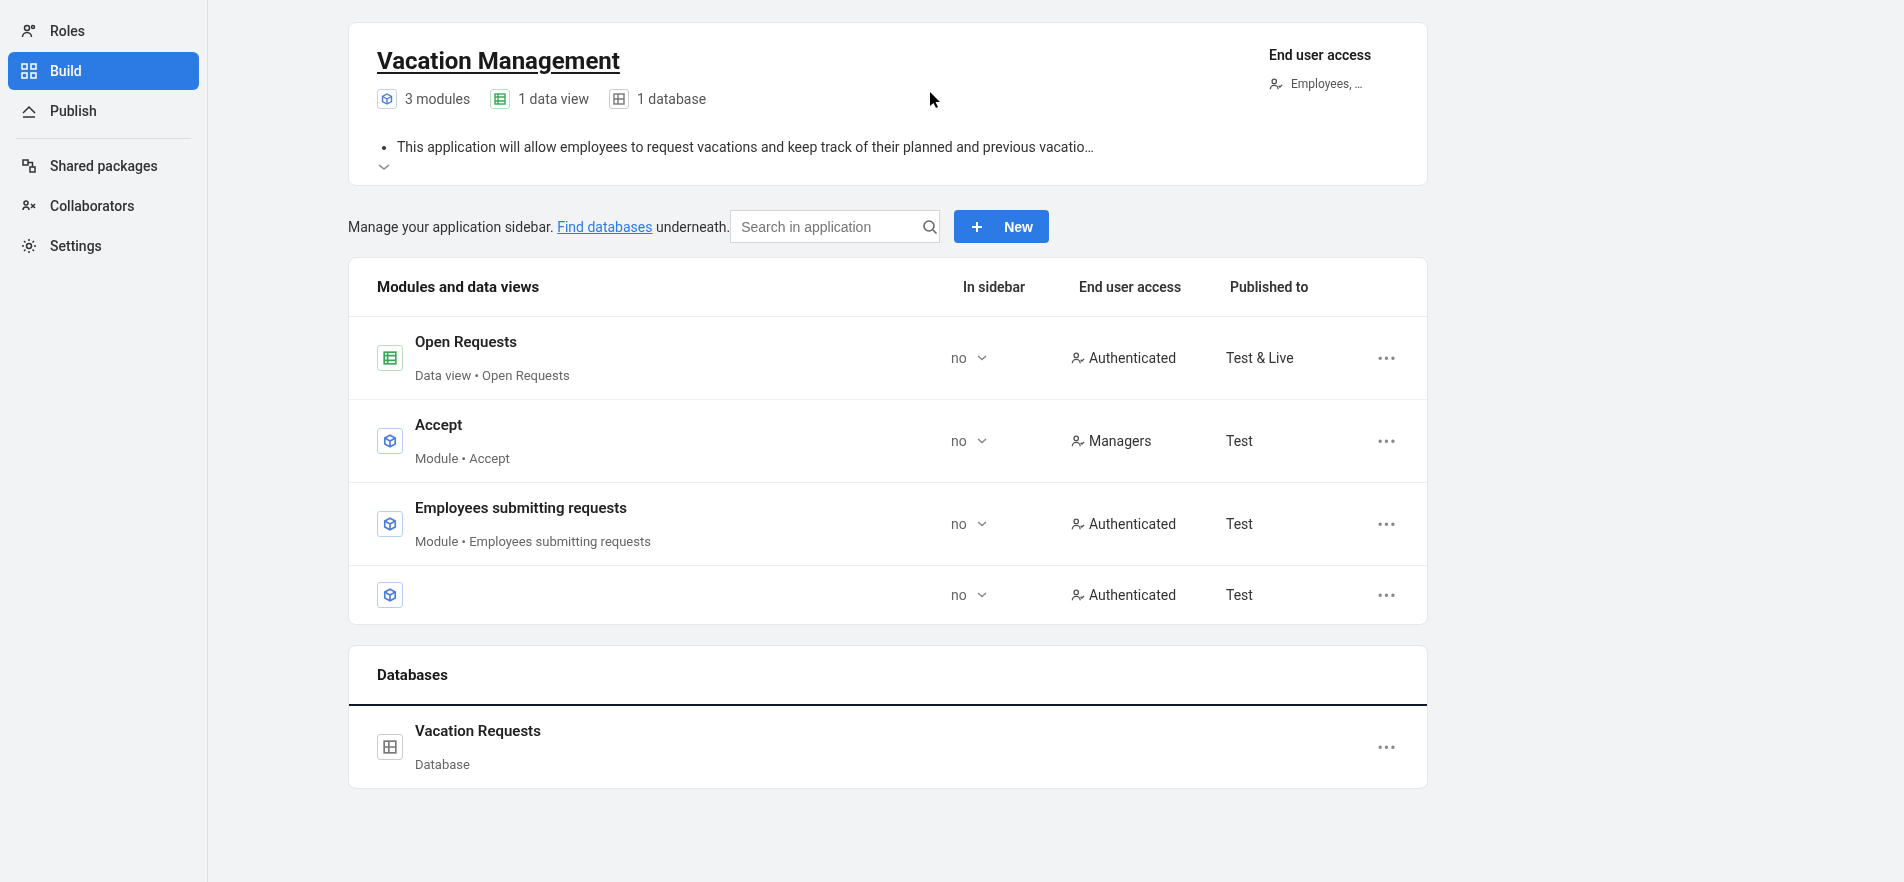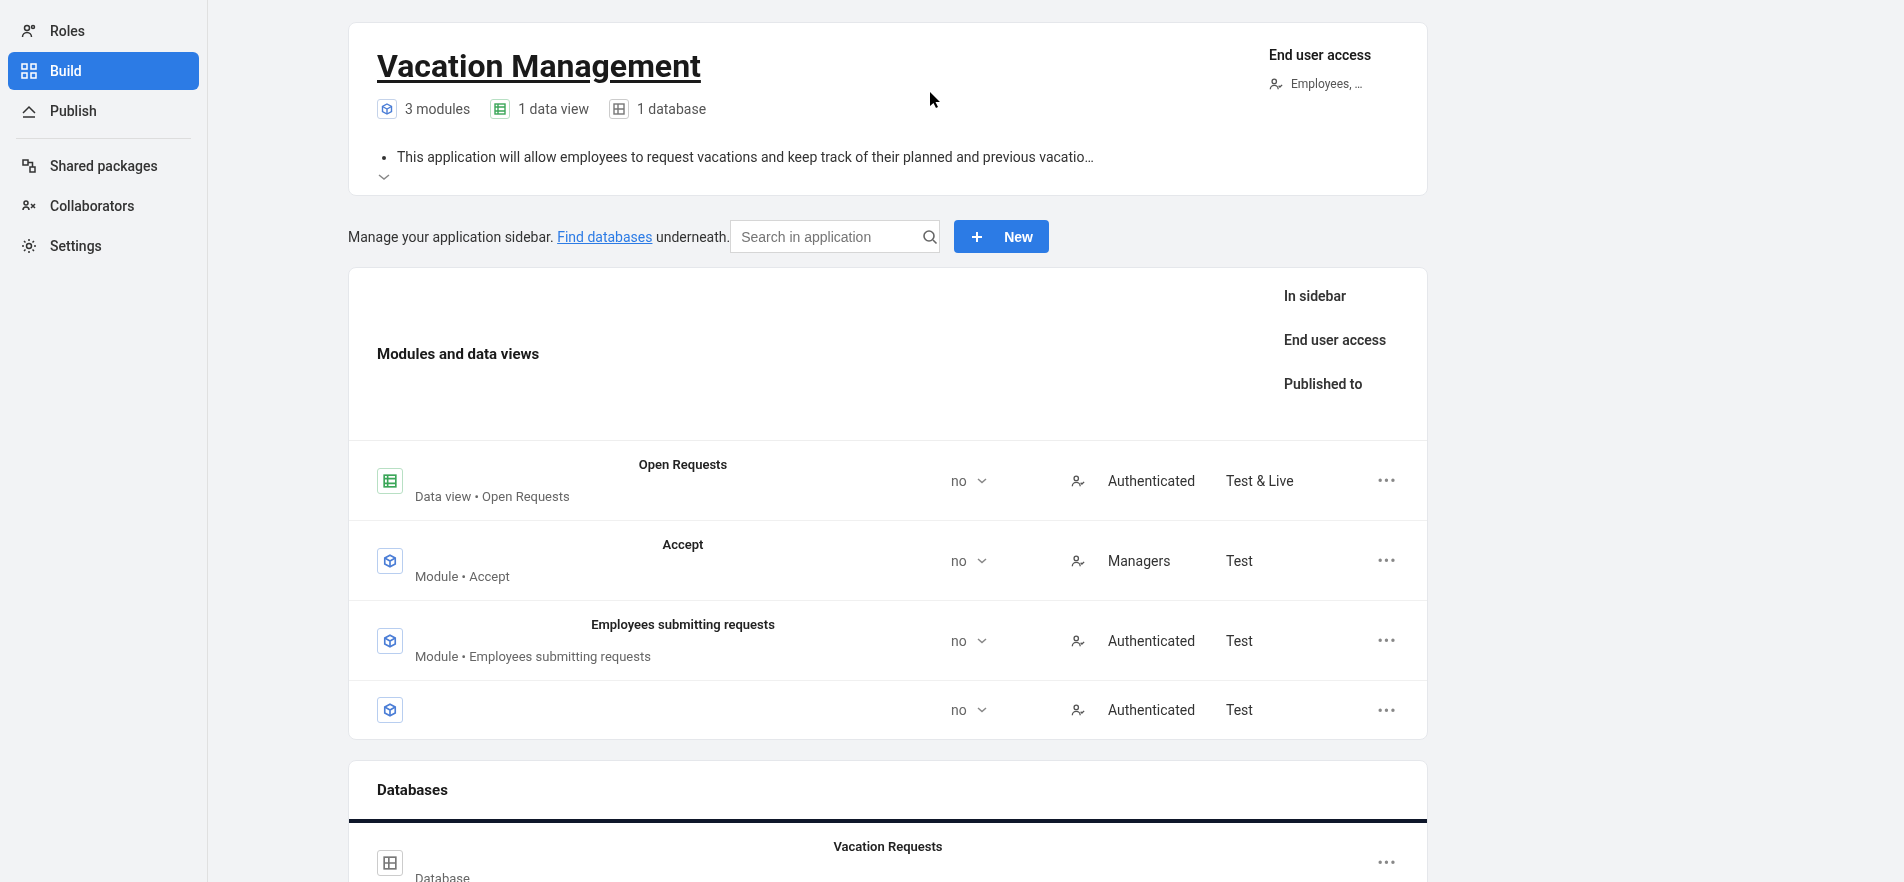--- a/index.html
+++ b/index.html
@@ -64,21 +64,21 @@
   
   .header-card {
     padding: 24px 28px 14px 28px;
     position: relative;
   }
   .header-row {
     display:flex;
     justify-content:space-between;
   }
   .app-title {
-    font-size: 32px;
+    font-size: 24px;
     font-weight: 700;
     text-decoration: underline;
     text-underline-offset: 3px;
     margin-bottom: 14px;
   }
   .stats-row {
     display: flex;
     gap: 20px;
     align-items: center;
     color: #555;
@@ -159,86 +159,85 @@
   .section-header {
     padding: 20px 28px;
     font-size: 15px;
     font-weight: 700;
     border-bottom:1px solid #eee;
     display:flex;
     align-items:center;
   }
   .col-headers {
     display:flex;
-    gap:28px;
+    gap:36px;
     margin-left:auto;
     font-size:14px;
     font-weight:600;
     color:#333;
-    flex-direction:column;
   }
   .col-sidebar { width:80px; }
   .col-access { width:115px;}
   .col-published { width:95px; }
   .t-row {
     display:flex;
     align-items:center;
     padding:16px 28px;
     border-bottom:1px solid #f0f0f0;
   }
   .t-row:last-child { border-bottom:none; }
   .row-icon {
     width:26px; height:26px;
     border:1.5px solid #b8cef0;
     border-radius:3px;
     display:flex; align-items:center; justify-content:center;
     margin-right:12px;
     flex-shrink:0;
   }
   .row-main { flex:1; }
-  .row-title { font-size:13px; font-weight:600; color:#222;text-align:center; }
+  .row-title { font-size:15px; font-weight:600; color:#222; }
   .row-sub { font-size:13px; color:#666; margin-top:17px; }
   .row-cols {
     display:flex;
     gap:40px;
     align-items:center;
     margin-left:auto;
   }
   .cell-sidebar {
     width:80px;
     display:flex;
     align-items:center;
     gap:10px;
     color:#666;
     font-size:14px;
   }
   .cell-access {
     width:115px;
     display:flex;
     align-items:center;
-    gap:23px;
+    gap:4px;
     color:#333;
     font-size:14px;
   }
   .cell-published {
     width:95px;
     color:#333;
     font-size:14px;
   }
   .more-btn {
     width:24px;
     color:#888;
     cursor:pointer;
     font-size:16px;
     letter-spacing:1px;
     text-align:center;
     margin-left:14px;
   }
   .db-card { margin-top:20px; }
-  .db-card .section-header { border-bottom:4px solid #0f172a; }
+  .db-card .section-header { border-bottom:2px solid #0f172a; }
   .cursor {
     position:absolute;
     left:580px; top:68px;
     pointer-events:none;
   }
   svg { display:block; }
 </style>
 </head>
 <body>
 

